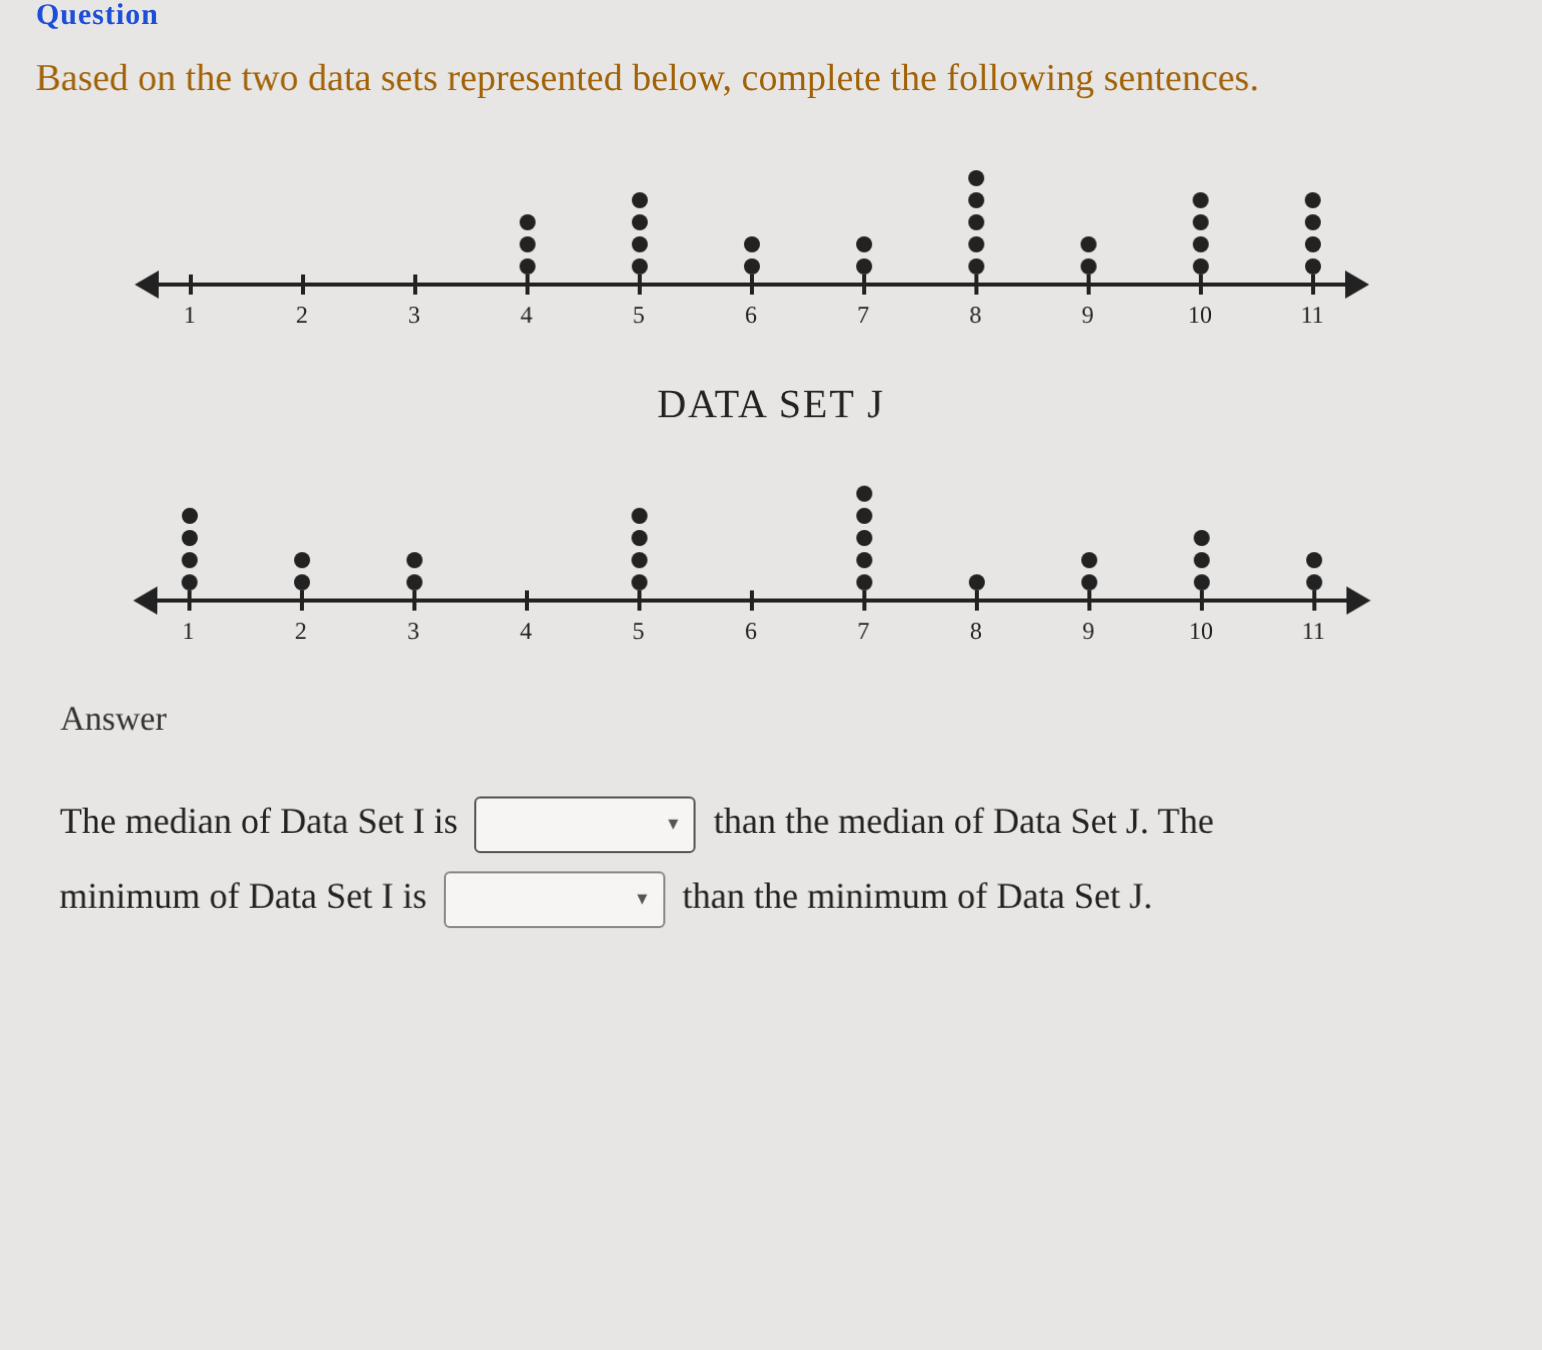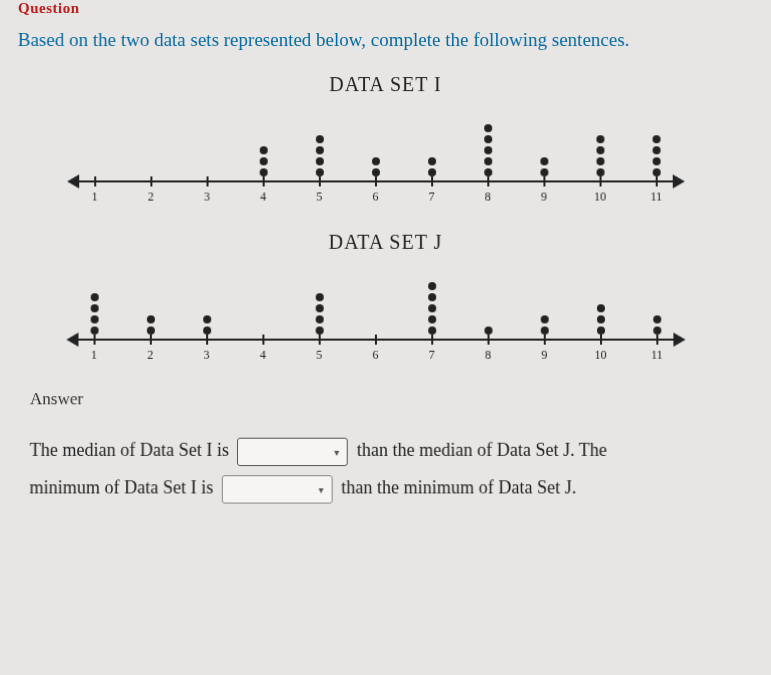--- a/index.html
+++ b/index.html
@@ -13,27 +13,27 @@
     position: relative;
   }
   .page {
     padding: 0 18px;
     transform: perspective(1200px) rotateX(1deg);
     transform-origin: top center;
   }
   .header-frag {
     font-weight: bold;
     font-size: 15px;
-    color: #b91c1c;
+    color: #1d4ed8;
     margin-bottom: 6px;
     letter-spacing: 0.5px;
   }
   .prompt {
     font-size: 19px;
-    color: #0369a1;
+    color: #a16207;
     margin: 10px 0 20px 0;
     line-height: 1.35;
   }
   .plot-block { margin: 0 auto 28px auto; width: 640px; }
   .plot-title {
     text-align: center;
     font-size: 20px;
     font-weight: 500;
     margin-bottom: 16px;
     letter-spacing: 1px;
@@ -129,21 +129,20 @@
   }
 </style>
 </head>
 <body>
 
 <div class="page">
   <div class="header-frag">Question</div>
   <div class="prompt">Based on the two data sets represented below, complete the following sentences.</div>
 
   <div class="plot-block">
-    <div class="plot-title">DATA SET I</div>
     <div class="numberline" id="nl-0">
       <div class="axis"></div>
       <div class="arrow-l"></div>
       <div class="arrow-r"></div>
     <div class="tick" style="left: 0px;"></div>
         <div class="tick-label" style="left: 0px;">1</div>
         <div class="tick" style="left: 56px;"></div>
         <div class="tick-label" style="left: 56px;">2</div>
         <div class="tick" style="left: 112px;"></div>
         <div class="tick-label" style="left: 112px;">3</div>

